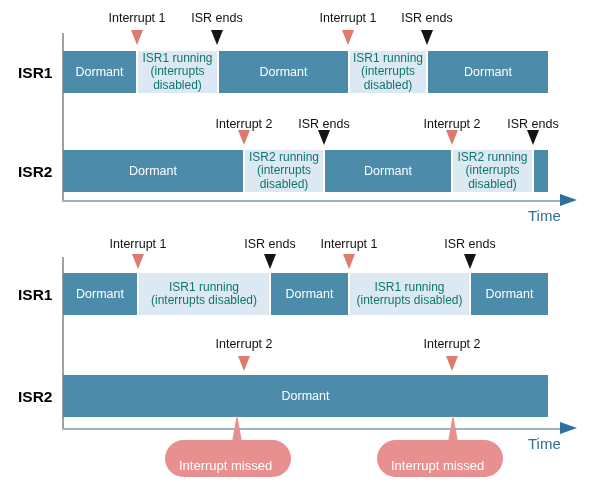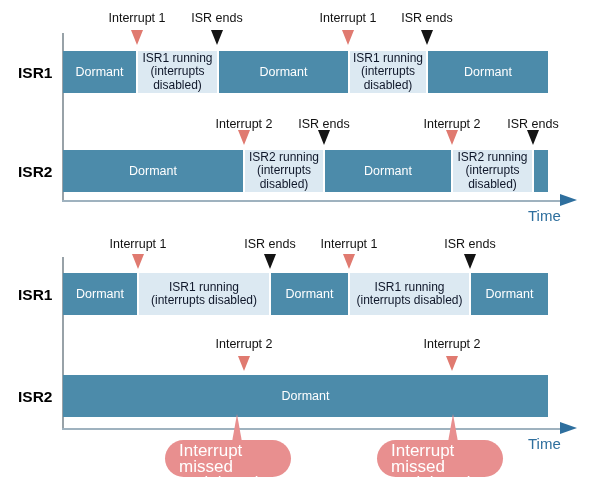--- a/index.html
+++ b/index.html
@@ -17,21 +17,21 @@
     position: absolute; height: 42px;
     display: flex; align-items: center; justify-content: center;
     text-align: center; white-space: pre-line; overflow: hidden;
   }
   .seg.dormant {
     background: var(--bar-teal, #4C8BAA);
     color: #ffffff; font-size: 12.5px;
   }
   .seg.running {
     background: var(--segment-light, #DCE9F2);
-    color: #0f172a; font-size: 12px; line-height: 13.5px;
+    color: #0f766e; font-size: 12px; line-height: 13.5px;
   }
   .mlabel {
     position: absolute; transform: translateX(-50%);
     font-size: 12.5px; color: #111; white-space: nowrap;
   }
   .arr {
     position: absolute; width: 0; height: 0; transform: translateX(-50%);
     border-left: 6.5px solid transparent; border-right: 6.5px solid transparent;
   }
   .arr.interrupt { border-top: 15px solid var(--arrow-pink, #E07A70); }
@@ -40,21 +40,21 @@
   .hline { position: absolute; height: 2px; background: var(--axis-line, #9FB2BF); }
   .axis-head {
     position: absolute; width: 0; height: 0;
     border-top: 6.5px solid transparent; border-bottom: 6.5px solid transparent;
     border-left: 17px solid var(--axis-arrow, #2E6F9E);
   }
   .time-label { position: absolute; font-size: 15px; color: var(--time-text, #2E6F9E); }
   .bubble {
     position: absolute; width: 126px; height: 37px; border-radius: 19px;
     background: var(--bubble-pink, #E88F8F); color: #fff;
-    font-size: 17px; line-height: 16px; padding: 3px 0 0 14px;
+    font-size: 13px; line-height: 16px; padding: 18px 0 0 14px;
     white-space: pre-line;
   }
   .tail {
     position: absolute; transform: translateX(-50%); width: 0; height: 0;
     border-left: 5px solid transparent; border-right: 5px solid transparent;
     border-bottom: 28px solid var(--bubble-pink, #E88F8F);
   }
   .watermark {
     position: absolute; font-size: 20px; white-space: nowrap;
     color: rgba(255,255,255,0.93);

